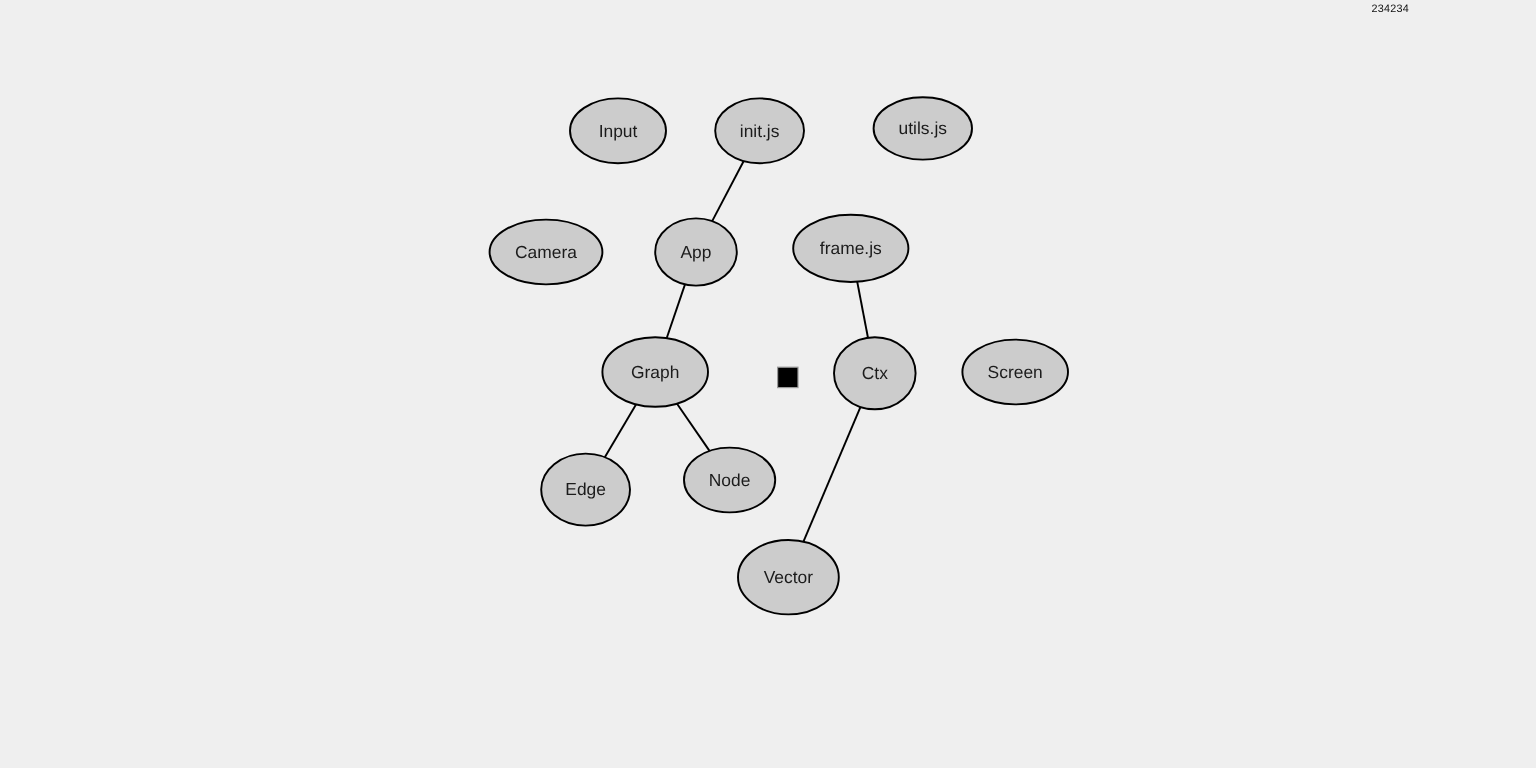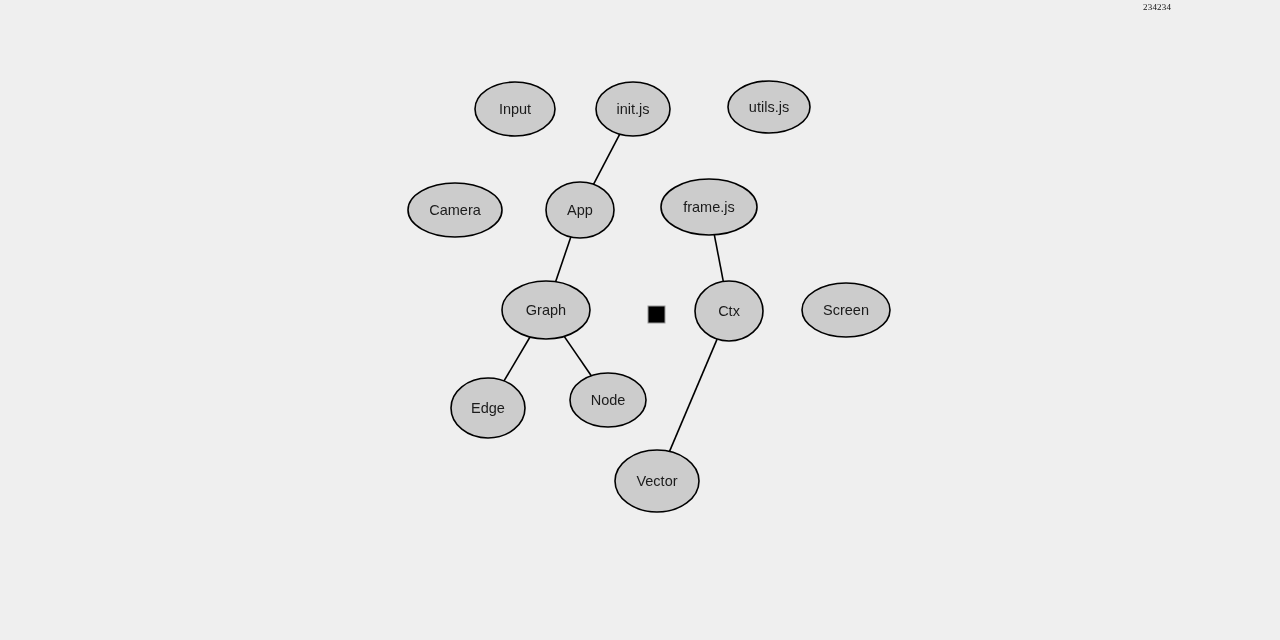--- a/index.html
+++ b/index.html
@@ -21,21 +21,21 @@
     width: 1280px;
     height: 640px;
     display: block;
   }
   .corner-label {
     position: absolute;
     top: 2px;
     left: 1143px;
     font-size: 9px;
     color: #111111;
-    font-family: Liberation Serif, serif;
+    font-family: Liberation Sans, sans-serif;
     letter-spacing: 0.2px;
     white-space: nowrap;
   }
   .node-ellipse {
     fill: #cccccc;
     stroke: #000000;
     stroke-width: 1.6;
   }
   .node-label {
     fill: #1b1b1b;

